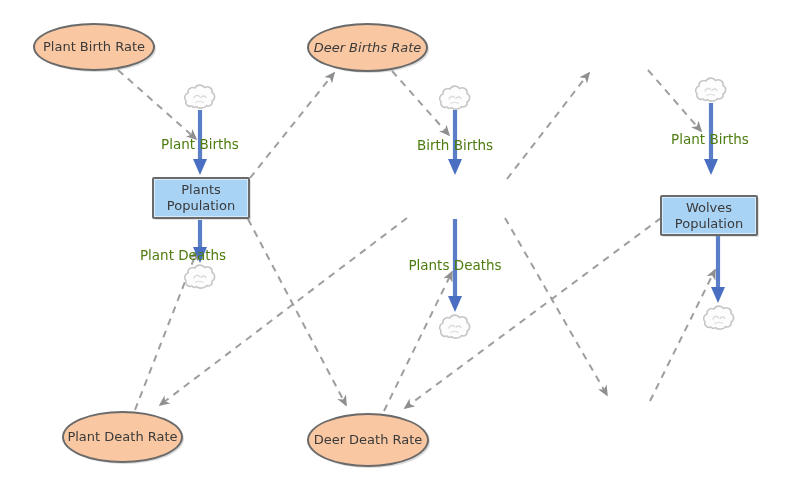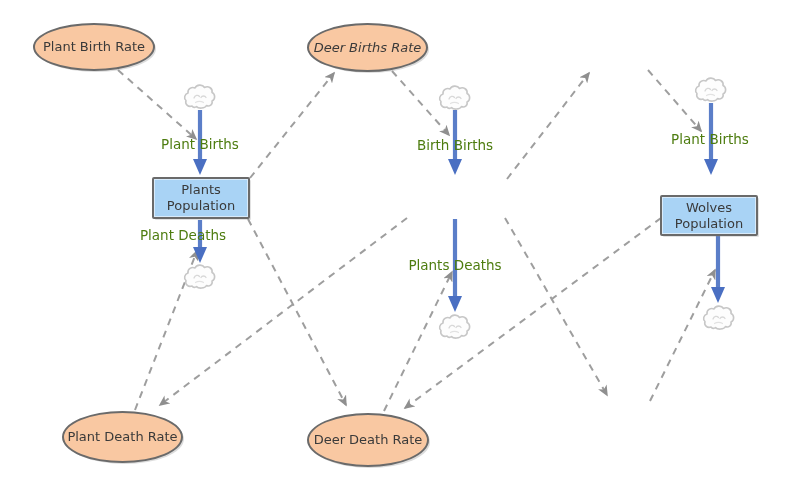--- a/index.html
+++ b/index.html
@@ -99,18 +99,18 @@
   </div>
 
   <div class="node stock" style="left:152px;top:177px;width:98px;height:42px;">
     <span class="lbl lbl-narrow">Plants Population</span>
   </div>
   <div class="node stock" style="left:660px;top:177px;width:98px;height:41px;margin-top:18px;">
     <span class="lbl lbl-narrow">Wolves Population</span>
   </div>
 
   <div class="flow-label" style="left:200px;top:144px;">Plant Births</div>
-  <div class="flow-label" style="left:183px;top:235px;">Plant Deaths</div>
+  <div class="flow-label" style="left:183px;top:255px;">Plant Deaths</div>
   <div class="flow-label" style="left:455px;top:145px;">Birth Births</div>
   <div class="flow-label" style="left:455px;top:265px;">Plants Deaths</div>
   <div class="flow-label" style="left:710px;top:139px;">Plant Births</div>
 
 </div>
 
 </body></html>

